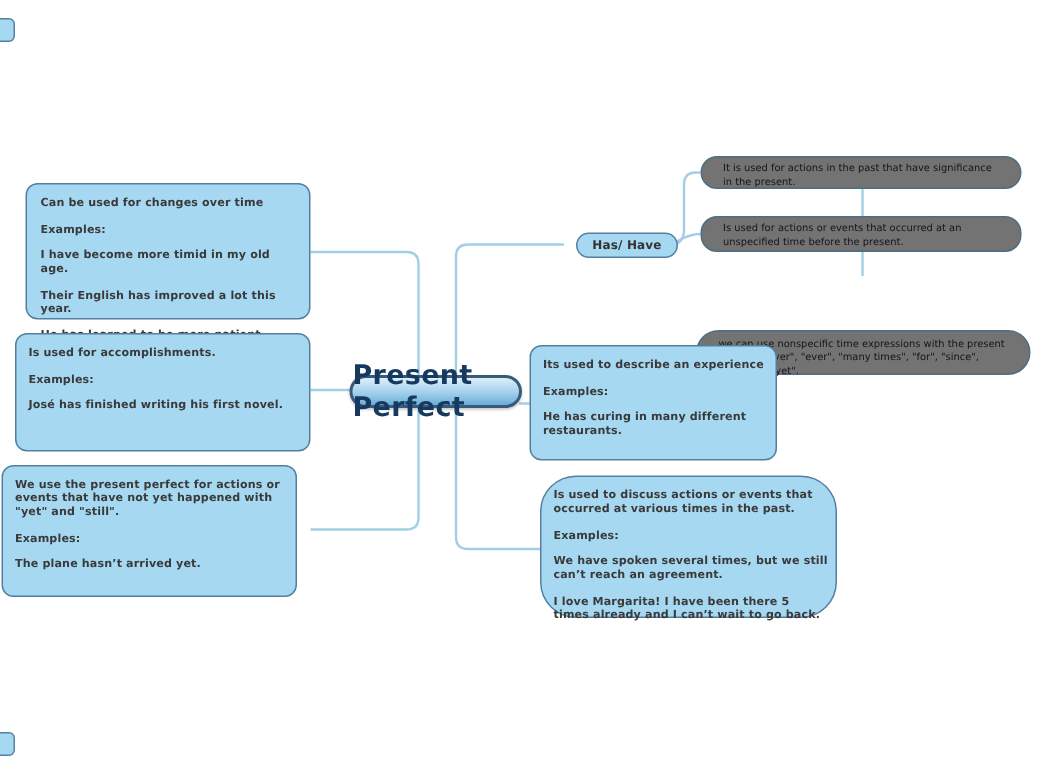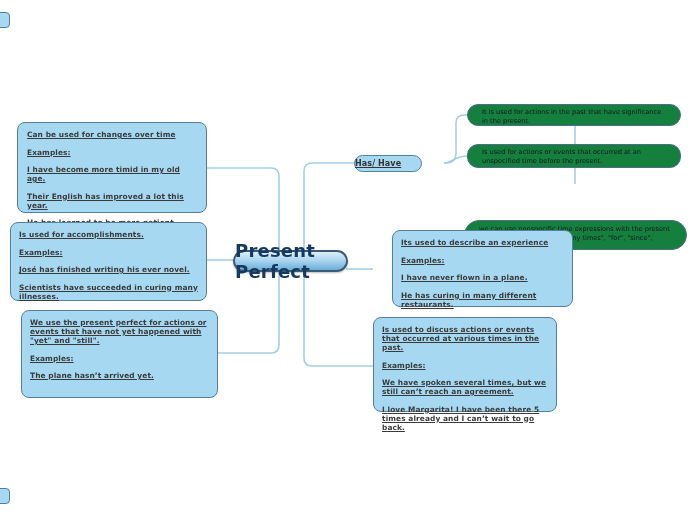--- a/index.html
+++ b/index.html
@@ -5,42 +5,42 @@
   html,body{margin:0;padding:0;background:#ffffff;}
   .canvas{
     position:relative;width:696px;height:520px;background:#ffffff;
     overflow:hidden;font-family:"DejaVu Sans","Liberation Sans",sans-serif;
   }
   svg.wires{position:absolute;left:0;top:0;z-index:1;}
   .node{
     position:absolute;z-index:2;box-sizing:border-box;
     background:#a6d8f2;border:1.4px solid #54809f;border-radius:8px;
     color:#3a3a3a;font-weight:bold;font-size:7.4px;line-height:9px;
-    padding:7px 5px 4px 8px;letter-spacing:0.1px;text-decoration:underline;
+    padding:7px 5px 4px 8px;letter-spacing:0.1px;
   }
   .node p{margin:0 0 8.5px 0;}
   .node p:last-child{margin-bottom:0;}
   .rnode{
     position:absolute;z-index:2;box-sizing:border-box;
-    background:#15803d;border:1.3px solid #4c6f86;border-radius:11px;
+    background:#737373;border:1.3px solid #4c6f86;border-radius:11px;
     color:#14141e;font-weight:normal;font-size:6.6px;line-height:9px;
     padding:3px 12px 2px 14px;
   }
   .rnode p{margin:0;}
   #l1{left:17px;top:122px;width:190px;height:91px;padding-left:9px;}
   #l2{left:10px;top:222px;width:197px;height:79px;}
-  #l3{left:21px;top:310px;width:197px;height:88px;}
-  #m1{left:392px;top:230px;width:181px;height:77px;}
-  #m2{left:373px;top:317px;width:184px;height:95px;}
+  #l3{left:1px;top:310px;width:197px;height:88px;}
+  #m1{left:353px;top:230px;width:165px;height:77px;}
+  #m2{left:360px;top:317px;width:198px;height:95px;border-radius:24px;}
   #r1{left:467px;top:104px;width:214px;height:22px;}
   #r2{left:467px;top:144px;width:214px;height:24px;}
   #r3{left:464px;top:184px;width:223px;height:30px;border-radius:15px;padding-top:4px;margin-top:36px;}
   #hashave{
-    left:354px;top:155px;width:68px;height:17px;border-radius:9px;
-    display:flex;align-items:center;justify-content:flex-start;
+    left:384px;top:155px;width:68px;height:17px;border-radius:9px;
+    display:flex;align-items:center;justify-content:center;
     padding:0;font-size:8px;color:#333333;
   }
   #central{
     position:absolute;z-index:3;left:233px;top:250px;width:115px;height:22px;
     box-sizing:border-box;border:2px solid #3a5a78;border-radius:12px;
     background:linear-gradient(to bottom,#dceffa 0%,#a9d4ee 48%,#6cadd8 100%);
     display:flex;align-items:center;justify-content:center;
     color:#16395f;font-weight:bold;font-size:18px;letter-spacing:0.2px;
     box-shadow:0 1px 2px rgba(0,0,0,0.25);
   }
@@ -84,22 +84,21 @@
     <p>Can be used for changes over time</p>
     <p>Examples:</p>
     <p>I have become more timid in my old age.</p>
     <p>Their English has improved a lot this year.</p>
     <p>He has learned to be more patient.</p>
   </div>
 
   <div class="node" id="l2">
     <p>Is used for accomplishments.</p>
     <p>Examples:</p>
-    <p>José has finished writing his ever novel.</p>
-    <p>Scientists have succeeded in curing many illnesses.</p>
+    <p>José has finished writing his first novel.</p>
   </div>
 
   <div class="node" id="l3">
     <p>We use the present perfect for actions or events that have not yet happened with "yet" and "still".</p>
     <p>Examples:</p>
     <p>The plane hasn’t arrived yet.</p>
   </div>
 
   <div id="central">
     <span>Present Perfect</span>
@@ -115,21 +114,20 @@
   <div class="rnode" id="r2">
     <p>Is used for actions or events that occurred at an unspecified time before the present.</p>
   </div>
   <div class="rnode" id="r3">
     <p>we can use nonspecific time expressions with the present perfect,"never", "ever", "many times", "for", "since", "already", "yet".</p>
   </div>
 
   <div class="node" id="m1">
     <p>Its used to describe an experience</p>
     <p>Examples:</p>
-    <p>I have never flown in a plane.</p>
     <p>He has curing in many different restaurants.</p>
   </div>
 
   <div class="node" id="m2">
     <p>Is used to discuss actions or events that occurred at various times in the past.</p>
     <p>Examples:</p>
     <p>We have spoken several times, but we still can’t reach an agreement.</p>
     <p>I love Margarita! I have been there 5 times already and I can’t wait to go back.</p>
   </div>
 

